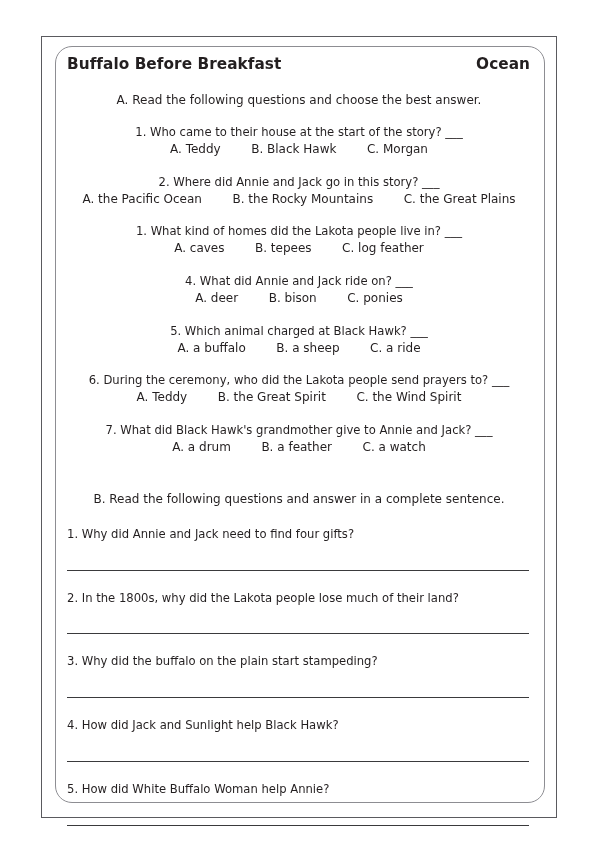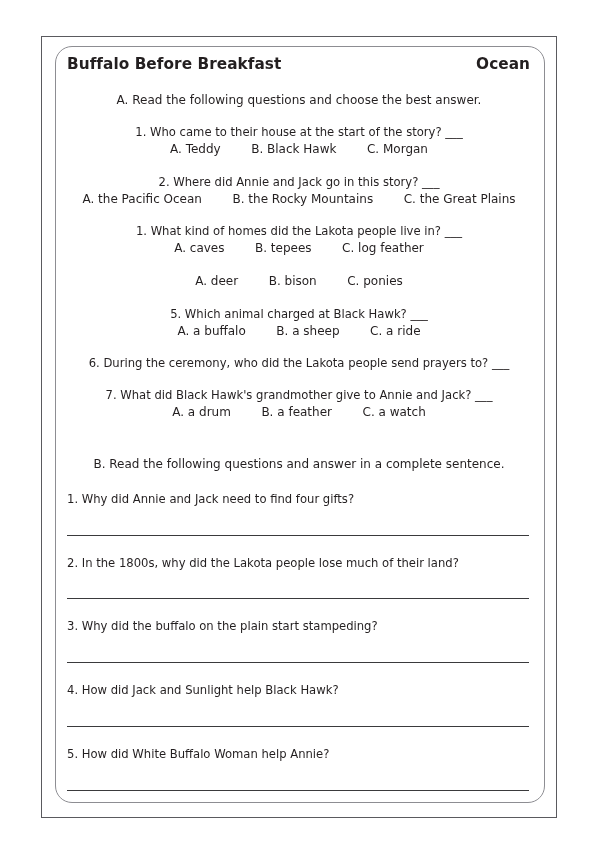--- a/index.html
+++ b/index.html
@@ -148,28 +148,30 @@
         </div>
         <div class="mc-item">
           <div class="mc-prompt">2. Where did Annie and Jack go in this story? ___</div>
           <div class="mc-options">A. the Pacific Ocean        B. the Rocky Mountains        C. the Great Plains</div>
         </div>
         <div class="mc-item">
           <div class="mc-prompt">1. What kind of homes did the Lakota people live in? ___</div>
           <div class="mc-options">A. caves        B. tepees        C. log feather</div>
         </div>
         <div class="mc-item">
+          <div class="mc-prompt">4. What did Annie and Jack ride on? ___</div>
           <div class="mc-options">A. deer        B. bison        C. ponies</div>
         </div>
         <div class="mc-item">
           <div class="mc-prompt">5. Which animal charged at Black Hawk? ___</div>
           <div class="mc-options">A. a buffalo        B. a sheep        C. a ride</div>
         </div>
         <div class="mc-item">
           <div class="mc-prompt">6. During the ceremony, who did the Lakota people send prayers to? ___</div>
+          <div class="mc-options">A. Teddy        B. the Great Spirit        C. the Wind Spirit</div>
         </div>
         <div class="mc-item">
           <div class="mc-prompt">7. What did Black Hawk's grandmother give to Annie and Jack? ___</div>
           <div class="mc-options">A. a drum        B. a feather        C. a watch</div>
         </div>
       </div>
   </div>
 
   <div id="section-b">
     <div class="section-directions">B. Read the following questions and answer in a complete sentence.</div>

